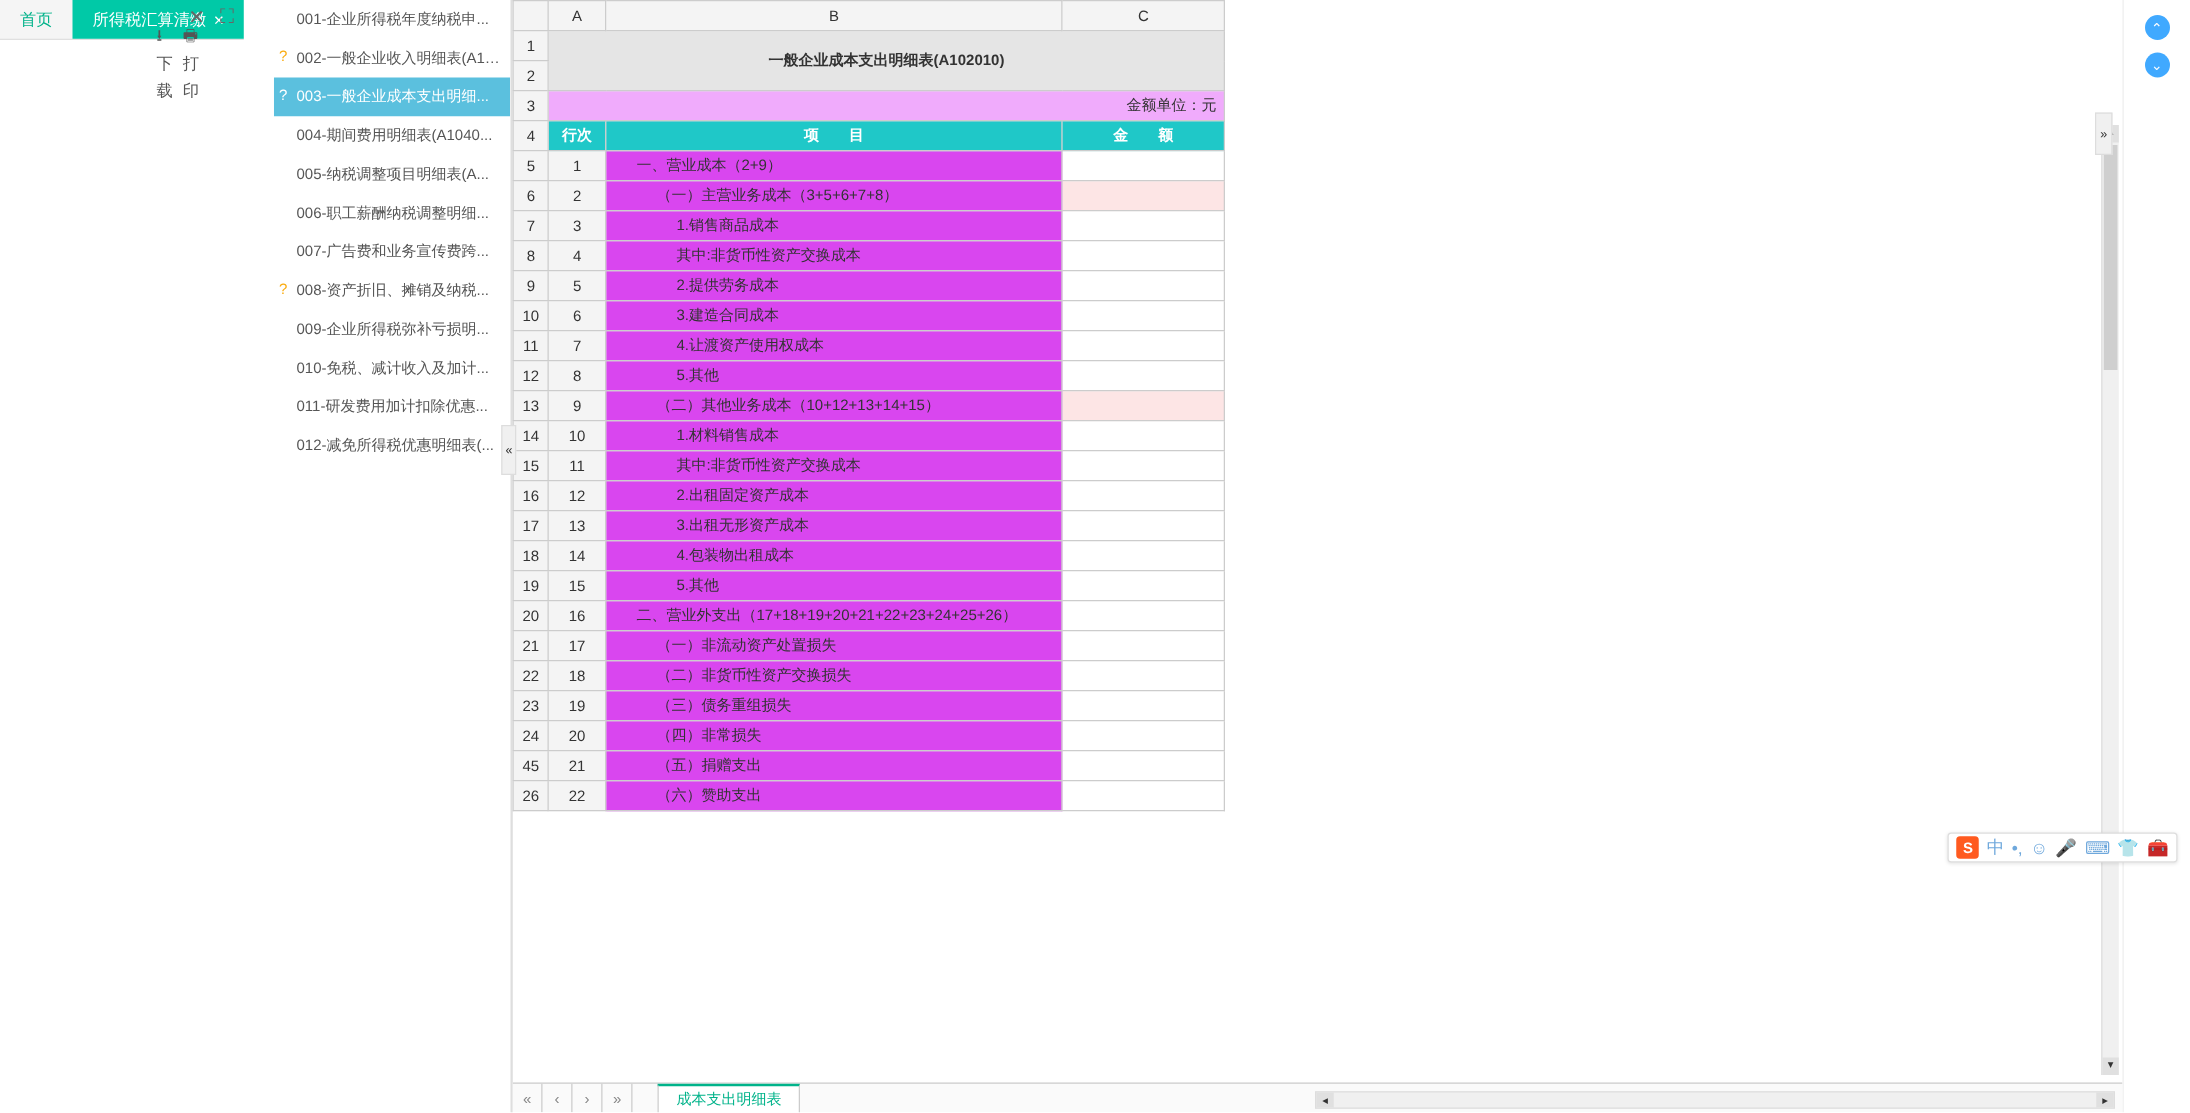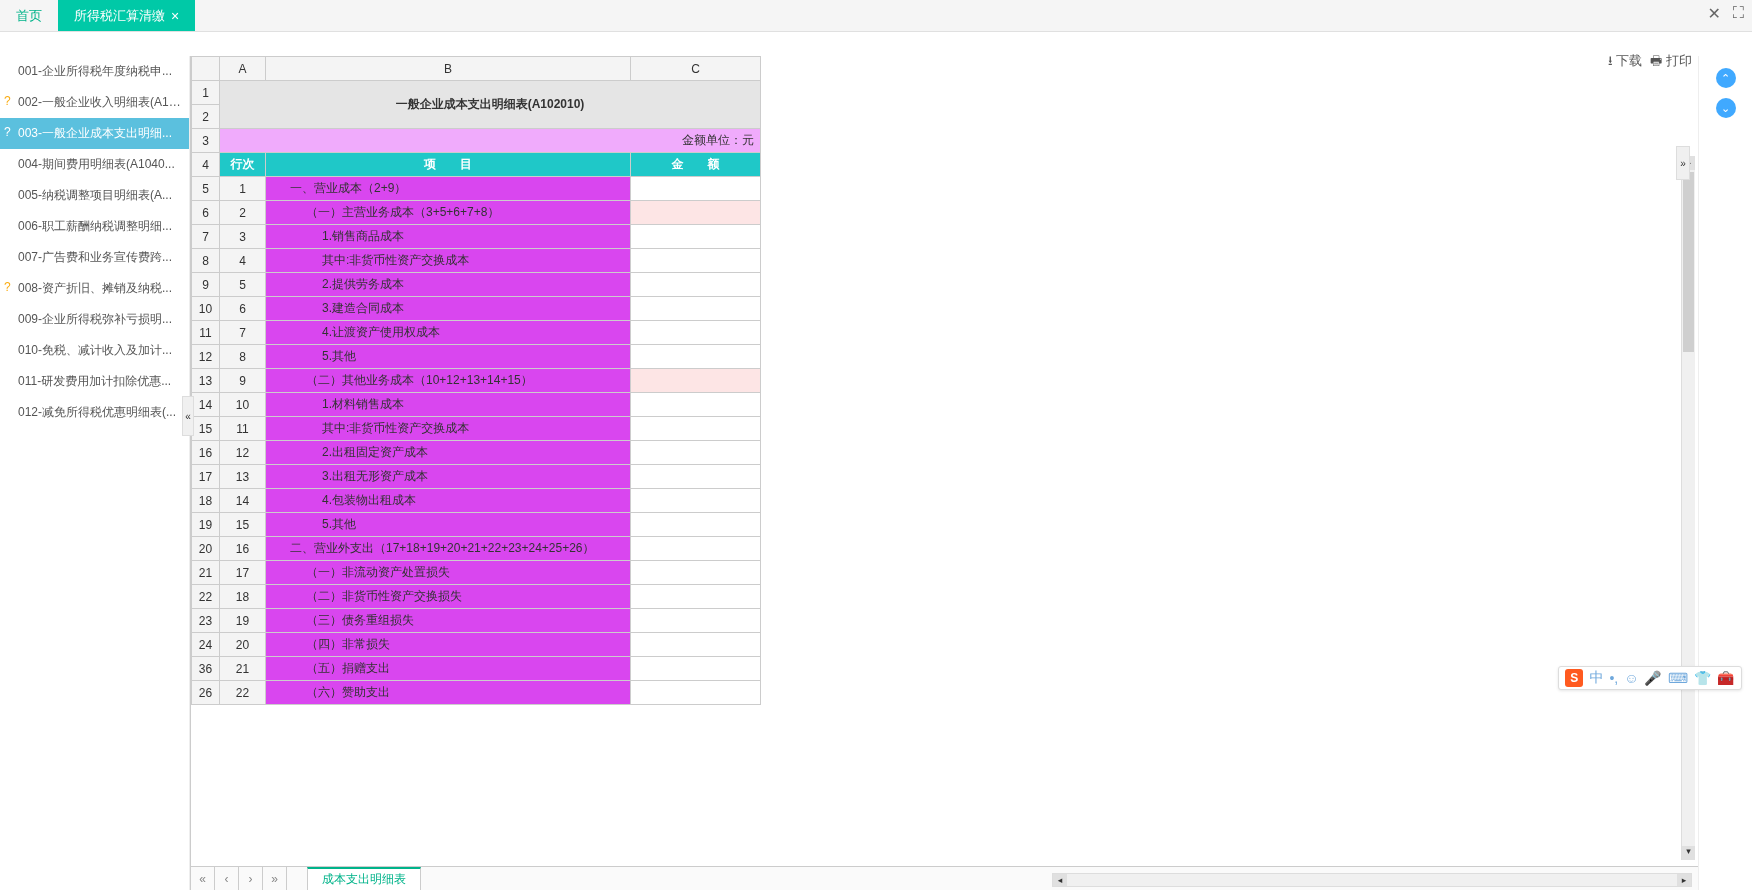--- a/index.html
+++ b/index.html
@@ -1,17 +1,17 @@
 <!DOCTYPE html>
 <html><head>
 <meta charset="utf-8">
 <style>
 * { box-sizing: border-box; margin: 0; padding: 0; }
 body { font-family: "Microsoft YaHei", Arial, sans-serif; font-size: 12px; color: #333; background: #fff; overflow: hidden; }
-.app { width: 1752px; height: 890px; position: relative; display: flex; flex-direction: column; }
+.app { width: 1752px; height: 890px; position: relative; display: flex; flex-direction: row; }
 
 
 .top-tabs { height: 32px; background: #f5f5f5; display: flex; align-items: stretch; border-bottom: 1px solid #e0e0e0; position: relative; }
 .top-tab { padding: 0 16px; display: flex; align-items: center; font-size: 13px; cursor: pointer; }
 .top-tab.home { color: #00b38a; }
 .top-tab.active { background: #00c9a7; color: #fff; }
 .top-tab .close-x { margin-left: 6px; font-size: 14px; }
 .top-right { position: absolute; right: 8px; top: 4px; display: flex; gap: 12px; }
 .top-right span { cursor: pointer; font-size: 16px; color: #666; }
 
@@ -265,21 +265,21 @@
                 <td class="item-cell indent2">（三）债务重组损失</td>
                 <td class="val-cell"></td>
               </tr>
               <tr>
                 <td class="row-hdr">24</td>
                 <td class="rownum">20</td>
                 <td class="item-cell indent2">（四）非常损失</td>
                 <td class="val-cell"></td>
               </tr>
               <tr>
-                <td class="row-hdr">36</td>
+                <td class="row-hdr">45</td>
                 <td class="rownum">21</td>
                 <td class="item-cell indent2">（五）捐赠支出</td>
                 <td class="val-cell"></td>
               </tr>
               <tr>
                 <td class="row-hdr">26</td>
                 <td class="rownum">22</td>
                 <td class="item-cell indent2">（六）赞助支出</td>
                 <td class="val-cell"></td>
               </tr>

